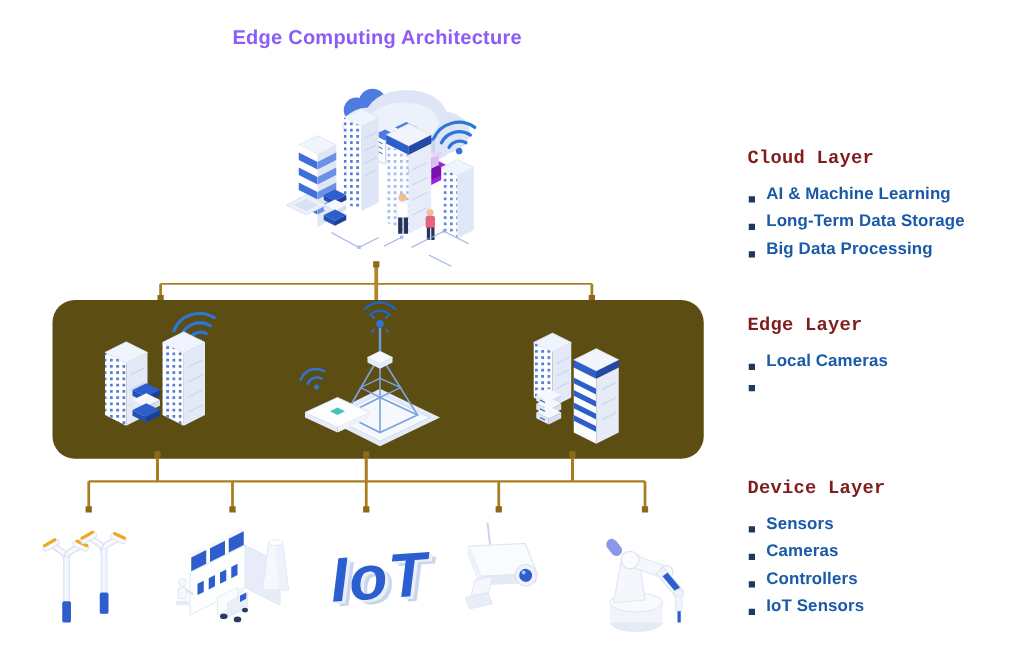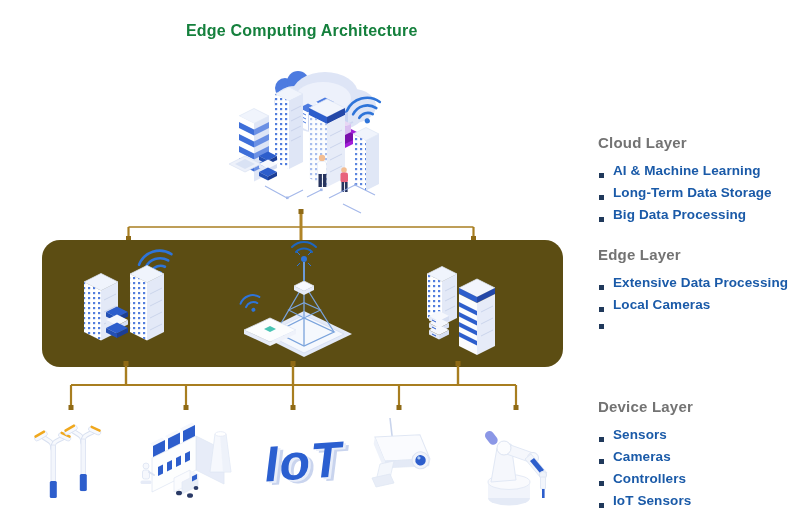--- a/index.html
+++ b/index.html
@@ -1,22 +1,22 @@
 <!DOCTYPE html>
 <html><head>
 <meta charset="utf-8">
 <style>
   html,body{margin:0;padding:0;background:#ffffff;}
   .canvas{position:relative;width:811px;height:523px;background:#ffffff;overflow:hidden;
           font-family:"Liberation Sans",sans-serif;}
   .abs{position:absolute;}
-  .title{left:186px;top:22px;font-size:16px;font-weight:700;color:#15803d;letter-spacing:.2px;}
+  .title{left:186px;top:22px;font-size:16px;font-weight:700;color:#8b5cf6;letter-spacing:.2px;}
   .edge-box{left:42px;top:240px;width:521px;height:127px;border-radius:18px;background:#5C4D13;}
   .legend-section{position:absolute;left:598px;width:213px;}
-  .legend-h{margin:16px 0 9px 0;font-size:15px;font-weight:700;color:#737373;letter-spacing:.2px;}
+  .legend-h{margin:0 0 9px 0;font-size:15px;font-weight:700;color:#7f1d1d;letter-spacing:.2px;font-family:Liberation Mono, monospace;}
   .legend-ul{list-style:none;margin:0;padding:0;}
   .legend-li{display:flex;align-items:center;font-size:13.5px;font-weight:700;
              color:#1A5AA8;line-height:22px;letter-spacing:.1px;}
   .bullet{width:5px;height:5px;background:#20395B;margin:8px 9px 0 1px;flex:none;}
   svg{display:block;overflow:visible;}
   .iot-txt{font-family:"Liberation Sans",sans-serif;font-weight:700;font-style:italic;
            font-size:50px;letter-spacing:1px;}
 </style>
 </head>
 <body>
@@ -406,27 +406,23 @@
           <span class="bullet"></span>
           <span>Long-Term Data Storage</span>
         </li>
       <li class="legend-li">
           <span class="bullet"></span>
           <span>Big Data Processing</span>
         </li>
     </ul>
   </div>
 
-  <div class="legend-section" style="top:230px">
+  <div class="legend-section" style="top:252px">
     <h3 class="legend-h">Edge Layer</h3>
     <ul class="legend-ul">
-      <li class="legend-li">
-          <span class="bullet"></span>
-          <span>Extensive Data Processing</span>
-        </li>
       <li class="legend-li">
           <span class="bullet"></span>
           <span>Local Cameras</span>
         </li>
       <li class="legend-li">
           <span class="bullet"></span>
         </li>
     </ul>
   </div>
 

